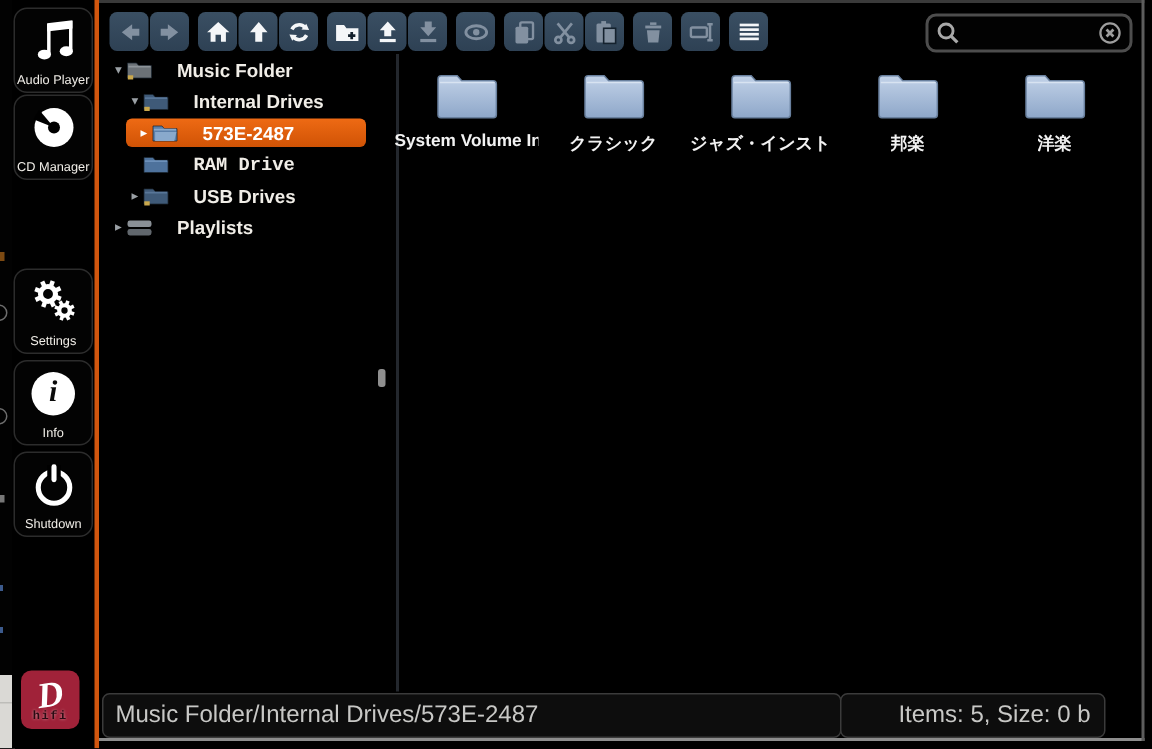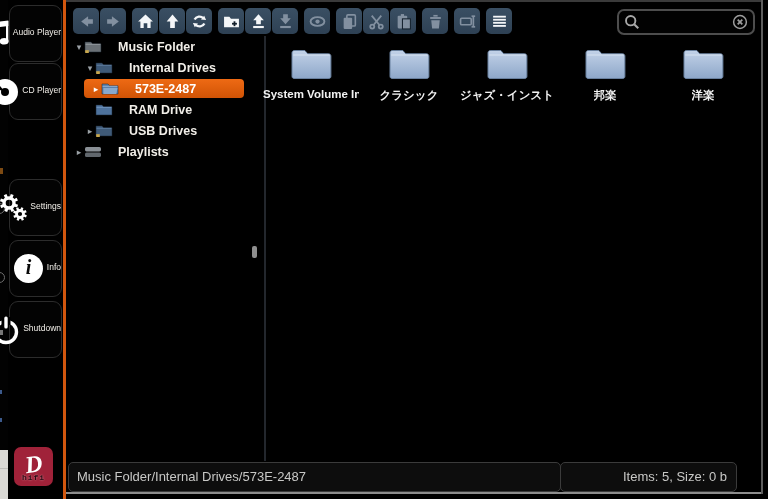--- a/index.html
+++ b/index.html
@@ -7,21 +7,21 @@
           font-family:"Liberation Sans","DejaVu Sans",sans-serif;}
   
   .bg-strip{position:absolute;left:0;top:0;width:8px;height:499px;background:#020202;}
   .frag{position:absolute;}
   .frag-c{width:9px;height:9px;border:1.5px solid #6d6d6d;border-radius:50%;left:-6px;}
   .light-block{position:absolute;left:0;top:450px;width:9px;height:49px;background:#dad9d5;border-right:1px solid #9c9c9c;}
   .light-block .inline{position:absolute;left:0;top:18px;width:100%;height:1px;background:#bdbdb9;}
   
   .sidebar{position:absolute;left:8px;top:0;width:55px;height:499px;background:#000;}
   .side-btn{position:absolute;left:1px;width:51px;height:55px;border:1px solid #2c2c2c;border-radius:9px;
-            background:#030303;display:flex;flex-direction:row;align-items:center;justify-content:flex-end;cursor:pointer;}
+            background:#030303;display:flex;flex-direction:column;align-items:center;justify-content:flex-end;cursor:pointer;}
   .side-btn .ic{flex:1;display:flex;align-items:center;justify-content:center;width:100%;}
   .side-btn .lb{font-size:8.5px;color:#f2efe9;padding-bottom:3px;white-space:nowrap;}
   .side-btn.active{background:linear-gradient(180deg,#ea6b19,#cc5105);border-color:#e06010;}
   .info-circ{width:29px;height:29px;border-radius:50%;background:#fff;display:flex;align-items:center;justify-content:center;}
   .info-circ span{font-family:"Liberation Serif","DejaVu Serif",serif;font-style:italic;font-weight:700;font-size:20px;color:#0a0a0a;margin-top:-2px;}
   .logo{position:absolute;left:6px;top:447px;width:39px;height:39px;border-radius:7px;background:#a02239;
         display:flex;flex-direction:column;align-items:center;justify-content:center;}
   .logo .d{font-family:"Liberation Serif","DejaVu Serif",serif;font-style:italic;font-weight:700;
            font-size:24px;color:#fff;line-height:20px;transform:rotate(-8deg);margin-top:2px;}
   .logo .hifi{font-family:"Liberation Mono","DejaVu Sans Mono",monospace;font-size:8px;font-weight:700;
@@ -57,21 +57,21 @@
   .split-handle{position:absolute;left:186px;top:246px;width:5px;height:12px;background:#8f8f8f;border-radius:2px;cursor:col-resize;}
   
   .files{position:absolute;left:196px;top:40px;display:grid;grid-template-columns:repeat(5,98px);}
   .file-item{width:98px;height:74px;display:flex;flex-direction:column;align-items:center;cursor:pointer;}
   .file-item .fic{height:42px;display:flex;align-items:flex-end;justify-content:center;}
   .file-item .flabel{margin-top:6px;font-size:11.5px;font-weight:600;color:#f2f2f2;white-space:nowrap;
                      max-width:96px;overflow:hidden;text-align:center;}
   
   .statusbar{position:absolute;left:2px;top:462px;height:30px;display:flex;}
   .status-box{box-sizing:border-box;height:30px;border:1px solid #3b3b3b;border-radius:5px;background:#0d0d0d;
-              color:#c8c8c6;font-size:13px;line-height:28px;white-space:nowrap;overflow:hidden;}
+              color:#c8c8c6;font-size:16px;line-height:28px;white-space:nowrap;overflow:hidden;}
   .status-left{width:493px;padding:0 8px;}
   .status-right{width:177px;margin-left:-1px;text-align:right;padding-right:9px;}
 </style>
 </head>
 <body>
 
 <div class="screen">
 
   <div class="bg-strip">
     <div class="frag" style="left:0;top:168px;width:3px;height:6px;background:#7d4a12;"></div>
@@ -101,21 +101,21 @@
                <div class="lb">Audio Player</div>
       </div>
       <div class="side-btn" style="top: 63px;">
         <div class="ic">
           <svg width="34" height="34" viewBox="0 0 34 34">
             <circle cx="17" cy="17" r="13" fill="#fff"></circle>
             <polygon points="17,17 3.2,11.5 7,5.2" fill="#000"></polygon>
             <circle cx="17" cy="17" r="4" fill="#000"></circle>
           </svg>
         </div>
-               <div class="lb">CD Player</div>
+               <div class="lb">CD Manager</div>
       </div>
       <div class="side-btn" style="top: 179px;">
         <div class="ic">
           <svg width="34" height="34" viewBox="0 0 34 34">
             <line x1="18.6" y1="14.1" x2="21.6" y2="15.2" stroke="#fff" stroke-width="3"></line>
             <line x1="15.5" y1="17.4" x2="16.9" y2="20.3" stroke="#fff" stroke-width="3"></line>
             <line x1="10.9" y1="17.6" x2="9.8" y2="20.6" stroke="#fff" stroke-width="3"></line>
             <line x1="7.6" y1="14.5" x2="4.7" y2="15.9" stroke="#fff" stroke-width="3"></line>
             <line x1="7.4" y1="9.9" x2="4.4" y2="8.8" stroke="#fff" stroke-width="3"></line>
             <line x1="10.5" y1="6.6" x2="9.1" y2="3.7" stroke="#fff" stroke-width="3"></line>
@@ -343,21 +343,21 @@
           <span class="arrow">▸</span>
           <span class="ticon">
             <svg width="18" height="15" viewBox="0 0 18 15">
               <path d="M1 3 H7 L8.6 4.8 H17 V13 H1 Z" fill="#5c80aa" stroke="#1b2530" stroke-width="0.5"></path>
               <path d="M1.6 5.4 H16.4" stroke="#89a9cc" stroke-width="1.1"></path>
               <path d="M2.4 7 H16.6 L15.2 13 H2.4 Z" fill="#89a9cc"></path>
             </svg>
           </span>
           <span class="tlabel">573E-2487</span>
         </div>
-        <div class="tree-row" style="padding-left: 17px;">
+        <div class="tree-row" style="padding-left: 17px; font-family: Liberation Mono, monospace;">
           <span class="arrow"></span>
           <span class="ticon">
             <svg width="18" height="15" viewBox="0 0 18 15">
               <path d="M1 3 H7 L8.6 4.8 H17 V13 H1 Z" fill="#4e729c" stroke="#1b2530" stroke-width="0.5"></path>
               <path d="M1.6 5.4 H16.4" stroke="#6c90ba" stroke-width="1.1"></path>
             </svg>
           </span>
           <span class="tlabel">RAM Drive</span>
         </div>
         <div class="tree-row" style="padding-left: 17px;">

